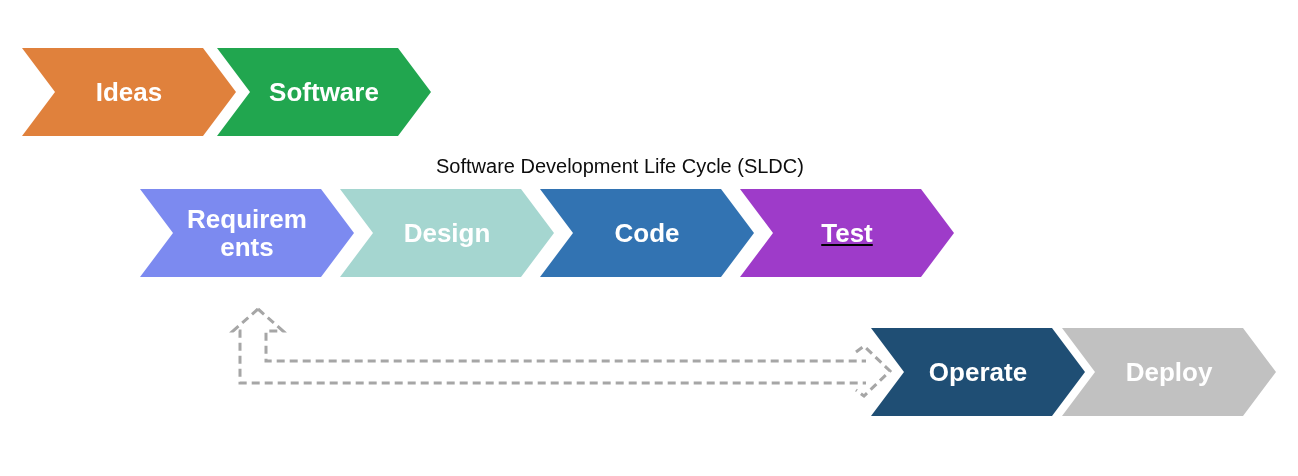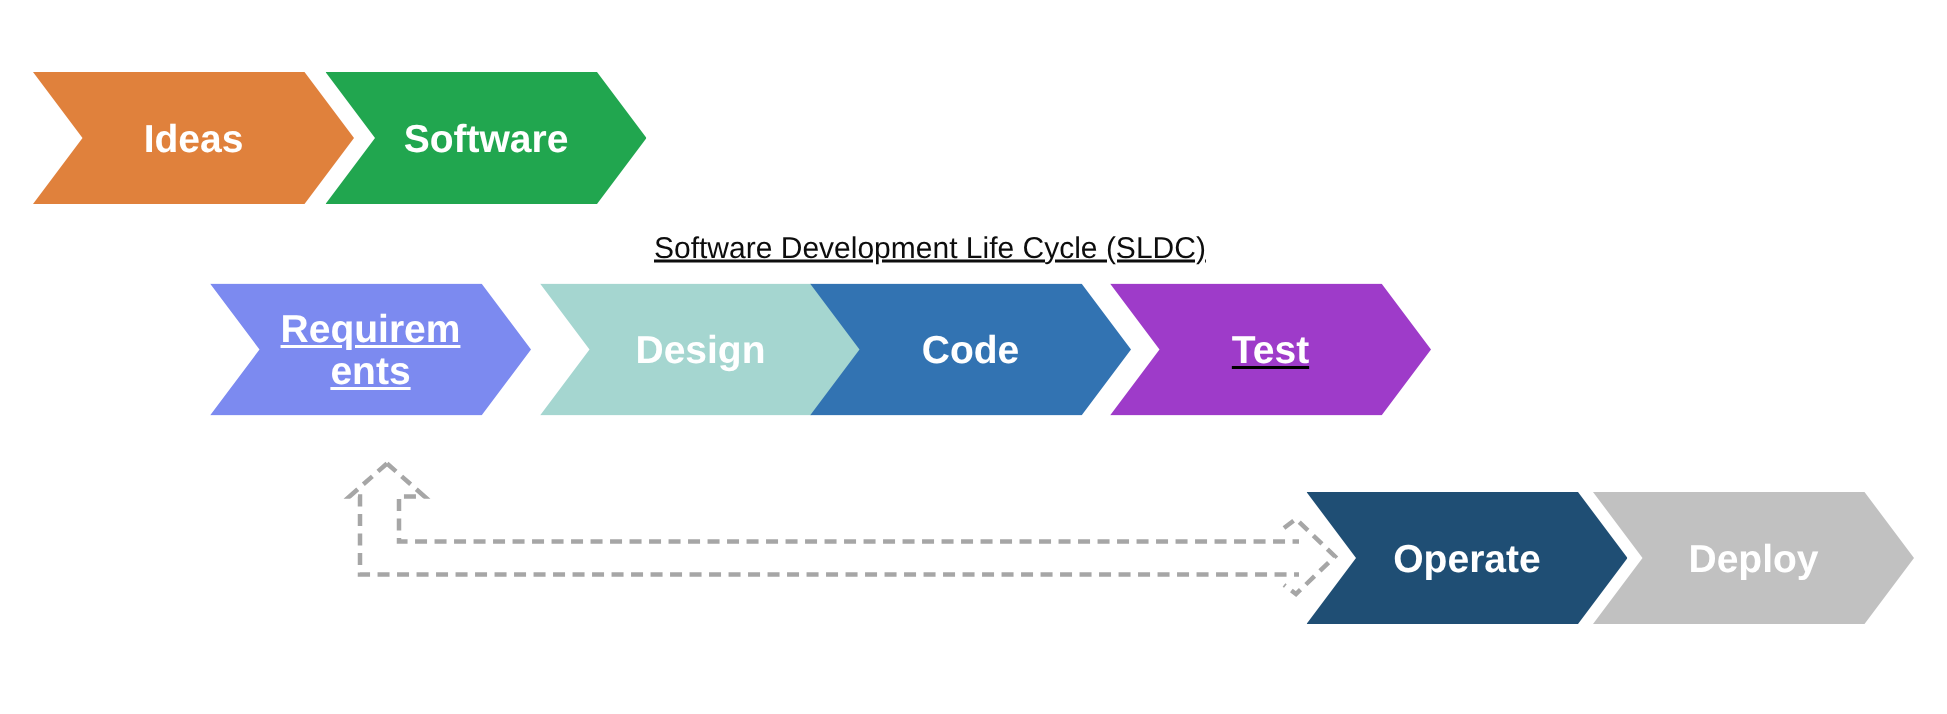--- a/index.html
+++ b/index.html
@@ -11,42 +11,40 @@
     overflow: hidden;
     font-family: "Liberation Sans", sans-serif;
   }
   .diagram-title {
     position: absolute;
     left: 436px;
     top: 155px;
     font-size: 20px;
     color: #0d0d0d;
     white-space: nowrap;
-    text-decoration: underline;
   }
   .chevron {
     position: absolute;
     width: 214px;
     height: 88px;
     clip-path: polygon(0 0, calc(100% - 33px) 0, 100% 50%, calc(100% - 33px) 100%, 0 100%, 33px 50%);
     display: flex;
     align-items: center;
     justify-content: center;
   }
   .chevron .label {
     color: #ffffff;
     font-weight: bold;
     font-size: 26px;
     text-align: center;
     line-height: 1.08;
   }
   .chevron .label.wrap-narrow {
     width: 126px;
     word-break: break-all;
-    text-decoration: underline;
   }
   .feedback-svg {
     position: absolute;
     left: 0; top: 0;
     pointer-events: none;
   }
   .feedback-svg path {
     fill: none;
     stroke-width: 3;
     stroke-dasharray: 8 5;
@@ -62,21 +60,21 @@
   </div>
   <div class="chevron" style="left: 217px; top: 48px; background-color: rgb(33, 166, 79);">
     <span class="label">Software</span>
   </div>
 
   <div class="diagram-title">Software Development Life Cycle (SLDC)</div>
 
   <div class="chevron" style="left: 140px; top: 189px; background-color: rgb(124, 138, 240);">
     <span class="label wrap-narrow">Requirements</span>
   </div>
-  <div class="chevron" style="left: 360px; top: 189px; background-color: rgb(165, 214, 208);">
+  <div class="chevron" style="left: 340px; top: 189px; background-color: rgb(165, 214, 208);">
     <span class="label">Design</span>
   </div>
   <div class="chevron" style="left: 540px; top: 189px; background-color: rgb(50, 115, 178);">
     <span class="label">Code</span>
   </div>
   <div class="chevron" style="left: 740px; top: 189px; background-color: rgb(158, 59, 201); text-decoration: underline;">
     <span class="label">Test</span>
   </div>
 
   <div class="chevron" style="left: 871px; top: 328px; background-color: rgb(31, 78, 116);">

